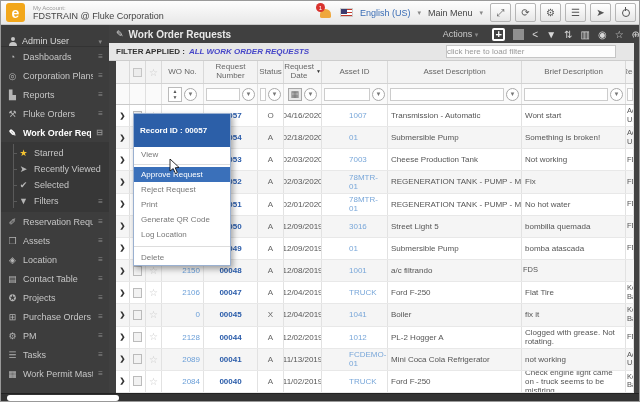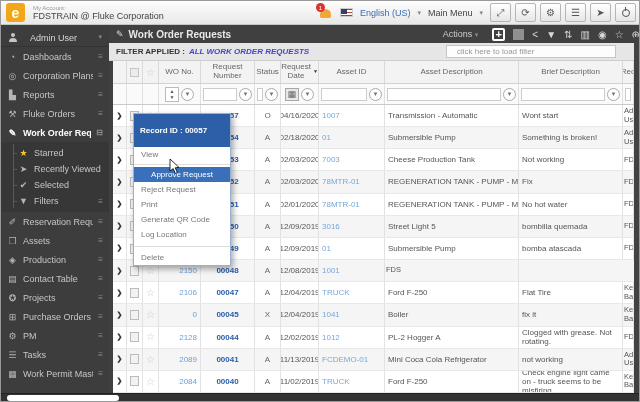--- a/index.html
+++ b/index.html
@@ -33,21 +33,21 @@
   .caret { font-size:7px; color:#888; }
   .winbtn { width:21px; height:19px; border:1px solid #b5b5b5; border-radius:2px;
     background:linear-gradient(#fff,#e6e6e6); display:flex; align-items:center;
     justify-content:center; font-size:10px; color:#555; }
   .power-glyph { width:8px; height:8px; border:1.5px solid #555; border-radius:50%; position:relative; }
   .power-glyph::after { content:""; position:absolute; top:-3px; left:2px; width:1.5px; height:4px; background:#555; }
 
   
   .sidebar { position:absolute; left:0; top:24px; width:108px; bottom:8px;
     background:#3d3d3d; color:#c6c6c6; overflow:hidden; z-index:2; }
-  .side-user { display:flex; align-items:flex-start; height:22px; padding:8px 7px; gap:13px;
+  .side-user { display:flex; align-items:flex-end; height:22px; padding:0 7px; gap:5px;
     border-bottom:1px solid #333; color:#d8d8d8; font-size:9px; }
   .person { width:9px; height:9px; position:relative; flex:none; }
   .person::before { content:""; position:absolute; top:0; left:2.5px; width:4px; height:4px;
     border-radius:50%; background:#c6c6c6; }
   .person::after { content:""; position:absolute; bottom:0; left:0.5px; width:8px; height:4px;
     border-radius:4px 4px 0 0; background:#c6c6c6; }
   .side-item { display:flex; align-items:center; height:19px; padding:0 6px; gap:5px; }
   .si-icon { width:11px; text-align:center; font-size:9px; color:#b5b5b5; flex:none; }
   .si-label { flex:1; font-size:9px; white-space:nowrap; overflow:hidden; }
   .si-menu { color:#8d8d8d; font-size:8px; flex:none; }
@@ -74,27 +74,27 @@
     line-height:0; flex:none; }
   .tb-muted { width:11px; height:11px; background:#8f8f8f; flex:none; }
   .tb-ic { font-size:10px; color:#d8d8d8; flex:none; }
   .tb-ic.partial { margin-right:-8px; }
 
   .filter-bar { height:18px; background:#e6e6e6; border-bottom:1px solid #cdcdcd;
     display:flex; align-items:center; padding:0 7px; gap:4px; flex:none; font-size:8px; }
   .fa-label { font-weight:bold; color:#333; white-space:nowrap; }
   .fa-link { color:#4646c8; font-style:italic; font-weight:bold; white-space:nowrap; }
   .load-input { margin-left:auto; width:170px; height:13px; border:1px solid #c5c5c5;
-    background:#fdfdfd; font-size:8px; color:#777; padding:0 10px; margin-right:16px;
+    background:#fdfdfd; font-size:8px; color:#777; padding:0 0; margin-right:16px;
     font-family:"Liberation Sans", sans-serif; }
   .load-input::placeholder { color:#999; }
 
   
   .grid { flex:1; display:flex; flex-direction:column; margin-right:5px; overflow:hidden;
-    border-left:4px solid #404040; }
+    border-left:7px solid #404040; }
   .gcols { display:grid; grid-template-columns:14px 16px 16px 42px 54px 26px 38px 66px 134px 104px 1fr; }
   .gh-row { height:23px; background:#f3f3f3; border-bottom:1px solid #d2d2d2; flex:none; }
   .gh-cell { font-size:8px; color:#666; display:flex; align-items:center; justify-content:center;
     text-align:center; border-right:1px solid #d9d9d9; overflow:hidden; line-height:1.1; padding:0 1px; gap:2px; }
   .gh-tri { font-size:5px; color:#333; }
   .gh-check { width:9px; height:9px; border:1px solid #c5c5c5; background:#ececec; }
   .gh-star { color:#c9c9c9; font-size:10px; }
   .gf-row { height:21px; background:#fafafa; border-bottom:1px solid #c9c9c9; flex:none; }
   .gf-cell { display:flex; align-items:center; justify-content:center; gap:2px;
     border-right:1px solid #e0e0e0; padding:0 2px; overflow:hidden; }
@@ -113,35 +113,35 @@
   .t-cell { font-size:8px; color:#555; border-right:1px solid #e2e2e2; display:flex;
     align-items:center; overflow:hidden; padding:0 3px; line-height:1.15; }
   .c-expand { justify-content:center; color:#333; font-size:7px; font-weight:bold; }
   .c-check { justify-content:center; }
   .checkbox { width:10px; height:10px; border:1px solid #bbb; background:#f2f2f2; }
   .c-star { justify-content:center; color:#c9c9c9; font-size:10px; }
   .c-wo { justify-content:flex-end; color:#6b9fd8; }
   .c-req { justify-content:center; color:#2a5caa; font-weight:bold; }
   .c-status { justify-content:center; color:#666; }
   .c-date { justify-content:center; text-align:center; }
-  .c-asset { color:#79a7d9; }
+  .c-asset { color:#79a7d9;margin-left:24px; }
   .c-adesc { white-space:nowrap; }
   .c-reqby { font-size:7.5px; padding:0 1px; }
 
   .vscroll { position:absolute; right:0; top:36px; width:5px; bottom:0; background:#424242; }
   .hscroll { position:absolute; left:0; right:0; bottom:0; height:8px; background:#333;
     border-top:1px solid #222; z-index:6; }
   .hthumb { position:absolute; left:6px; top:1px; width:112px; height:6px; background:#fff; border-radius:3px; }
 
   
   .ctx { position:absolute; left:132px; top:112px; width:98px; background:#fff;
     border:1px solid #9ab0d0; box-shadow:2px 3px 6px rgba(0,0,0,.35); z-index:10; font-size:8px; }
   .ctx-head { background:#2c5fa8; color:#fff; font-weight:bold; padding:12px 6px; }
   .ctx-item { padding:3px 7px; color:#777; white-space:nowrap; }
-  .ctx-item.hl { background:#3a70ba; color:#fff;text-align:center; }
+  .ctx-item.hl { background:#3a70ba; color:#fff; }
   .ctx-sep { border-top:1px solid #ddd; margin:2px 0; }
   .ctx-sep.big { margin:4px 0 3px 0; }
   .cursor { position:absolute; left:168px; top:158px; z-index:20; }
 </style>
 </head>
 <body>
 
 <div class="screen">
 
   <div class="topbar">
@@ -242,21 +242,21 @@
     <span class="si-label">Reservation Requests</span>
     <span class="si-menu">≡</span>
   </div>
         <div class="side-item">
     <span class="si-icon">❒</span>
     <span class="si-label">Assets</span>
     <span class="si-menu">≡</span>
   </div>
         <div class="side-item">
     <span class="si-icon">◈</span>
-    <span class="si-label">Production</span>
+    <span class="si-label">Location</span>
     <span class="si-menu">≡</span>
   </div>
         <div class="side-item">
     <span class="si-icon">▤</span>
     <span class="si-label">Contact Table</span>
     <span class="si-menu">≡</span>
   </div>
         <div class="side-item">
     <span class="si-icon">✪</span>
     <span class="si-label">Projects</span>
@@ -498,20 +498,21 @@
     <div class="t-cell c-expand">❯</div>
     <div class="t-cell c-check">
               <span class="checkbox"></span>
             </div>
     <div class="t-cell c-star">☆</div>
     <div class="t-cell c-wo">2150</div>
     <div class="t-cell c-req">00048</div>
     <div class="t-cell c-status">A</div>
     <div class="t-cell c-date">12/08/2019</div>
     <div class="t-cell c-asset">1001</div>
+    <div class="t-cell c-brief">a/c filtrando</div>
     <div class="t-cell c-reqby">FDS</div>
   </div>
           <div class="gcols t-row">
     <div class="t-cell c-expand">❯</div>
     <div class="t-cell c-check">
               <span class="checkbox"></span>
             </div>
     <div class="t-cell c-star">☆</div>
     <div class="t-cell c-wo">2106</div>
     <div class="t-cell c-req">00047</div>

